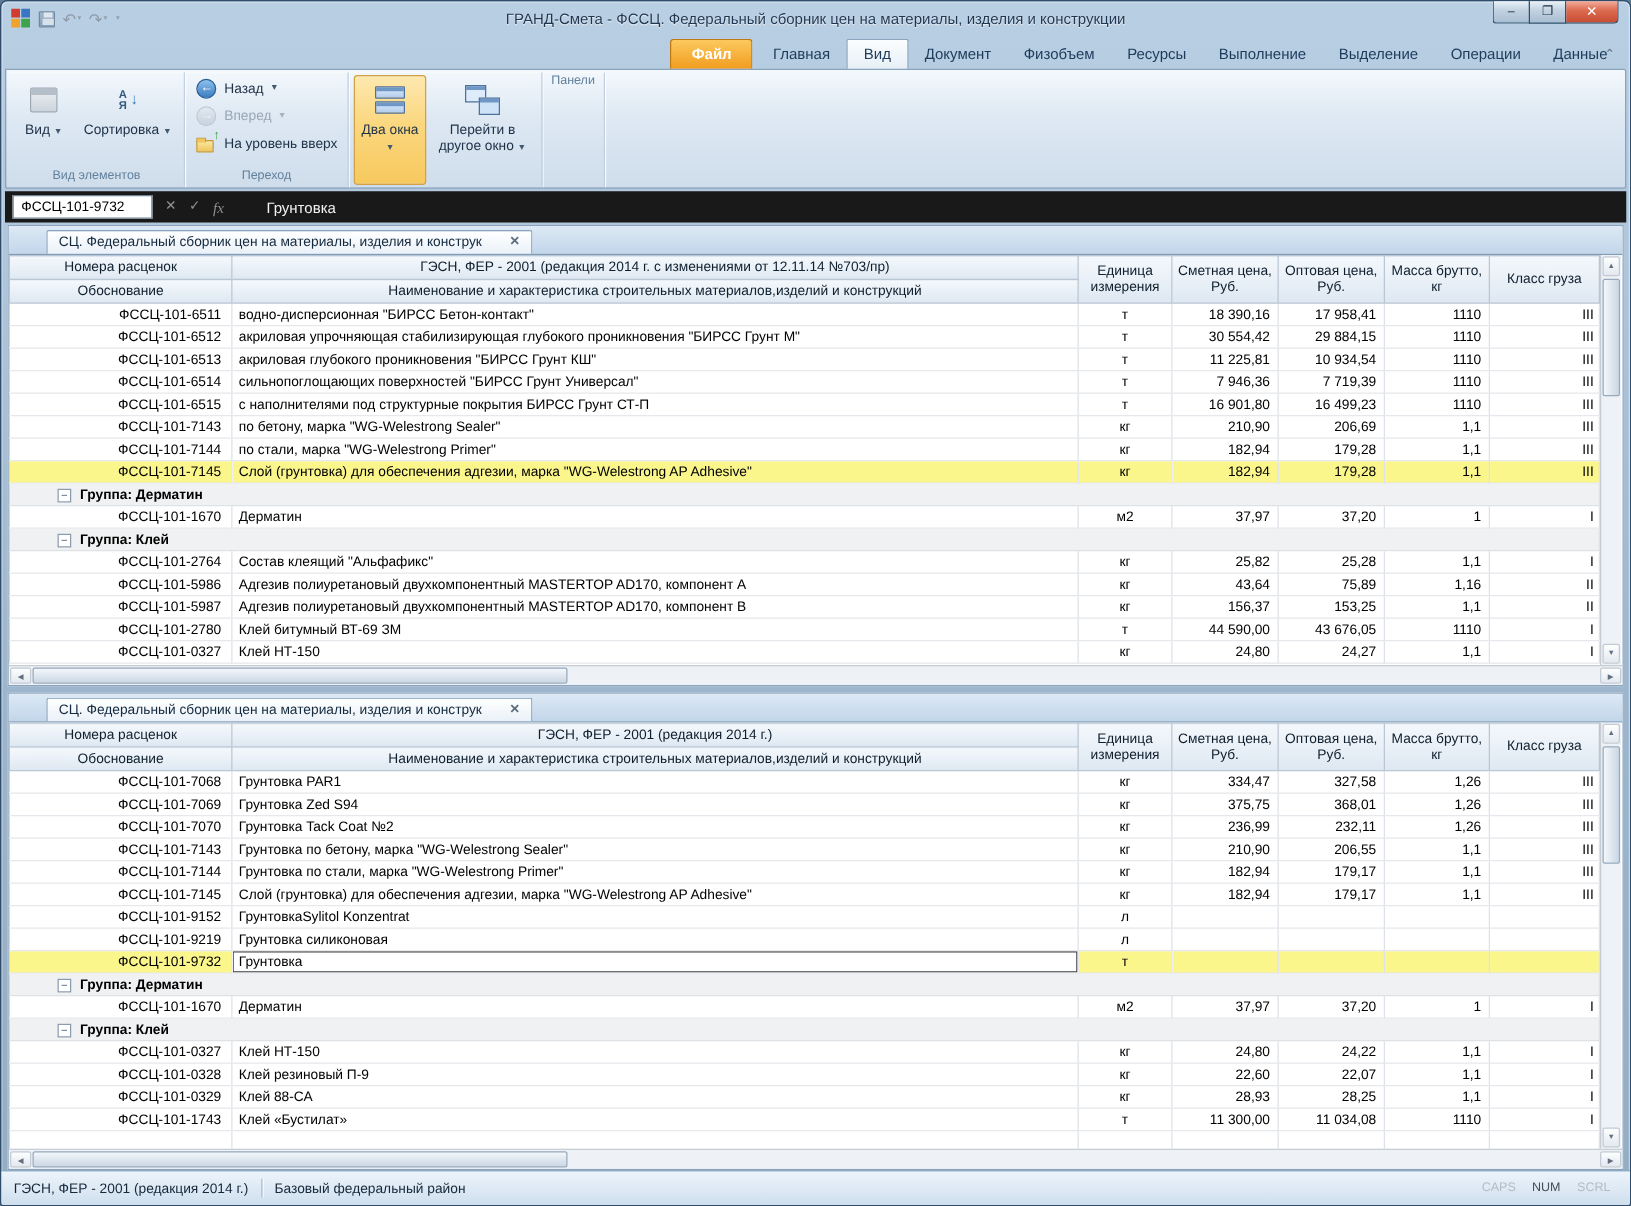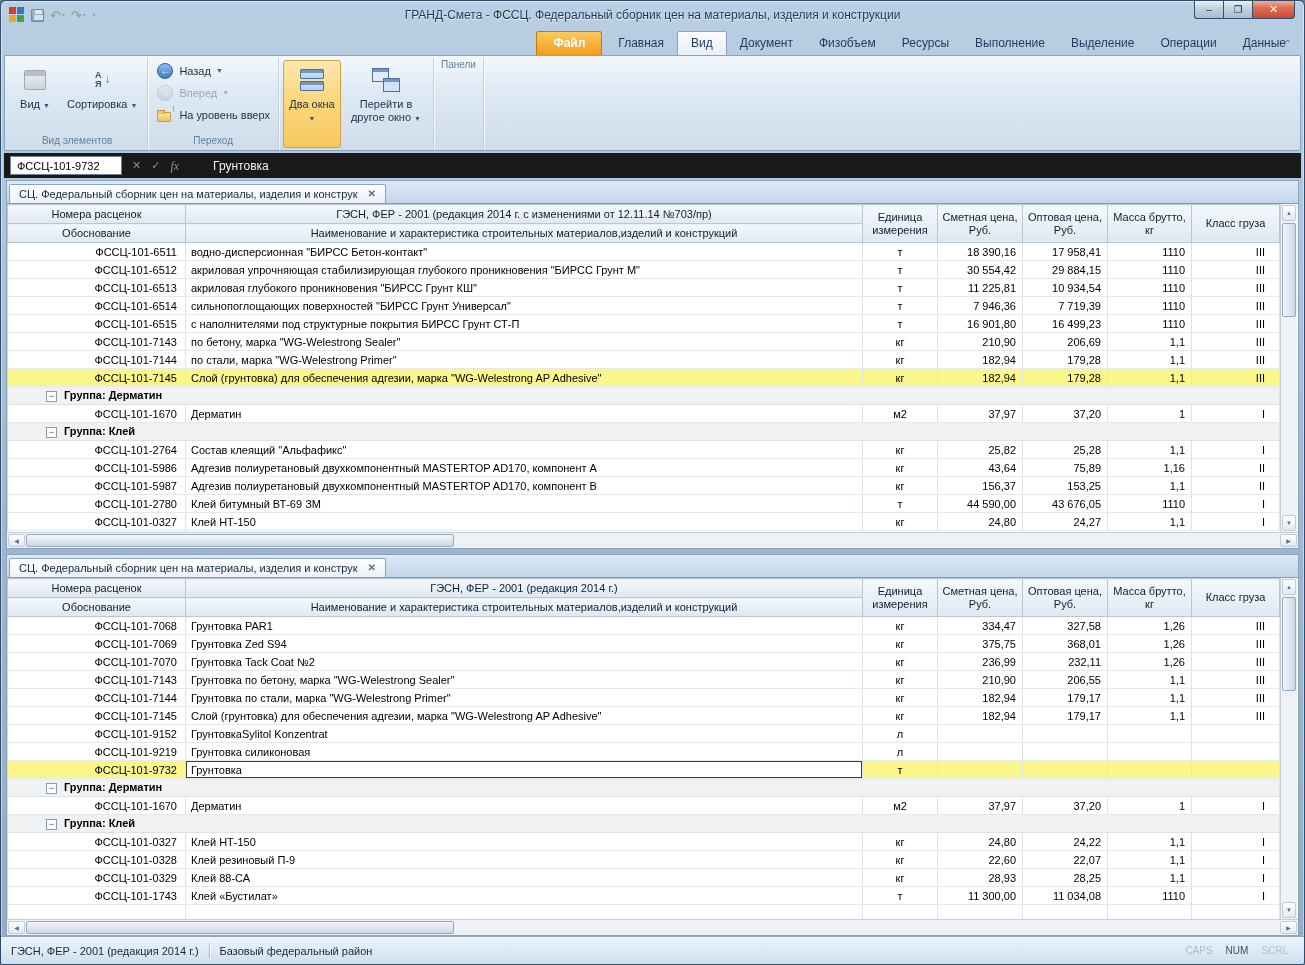--- a/index.html
+++ b/index.html
@@ -84,32 +84,32 @@
 .cellref{width:112px;height:19px;background:#fff;border:1px solid #6f8194;font-size:11px;display:flex;align-items:center;padding:0 6px;color:#000;}
 .fbtn{color:#8f8f8f;font-size:11px;line-height:1;}
 .fx{font-style:italic;font-family:"Liberation Serif",serif;font-size:12px;}
 .fval{color:#f2f2f2;font-size:12px;margin-left:24px;}
 
 .content{flex:1;display:flex;flex-direction:column;padding:0 5px;overflow:hidden;gap:5px;}
 .panel{display:flex;flex-direction:column;background:#fff;overflow:hidden;border:1px solid #8ba3bc;}
 .panel-top{flex:0 0 369px;}
 .panel-bottom{flex:1;}
 .doctabs{height:23px;background:linear-gradient(#dde9f5,#c2d6ea);border-bottom:1px solid #7f9db9;display:flex;align-items:flex-end;padding:2px 2px 0;flex:0 0 auto;}
-.doctab{display:flex;align-items:center;gap:10px;background:linear-gradient(#ffffff,#eaf1f9);border:1px solid #8ba3bc;border-bottom:none;border-radius:2px 2px 0 0;padding:3px 9px;font-size:11px;color:#142a3f;max-width:430px;white-space:nowrap;overflow:hidden;}
+.doctab{display:flex;align-items:center;gap:22px;background:linear-gradient(#ffffff,#eaf1f9);border:1px solid #8ba3bc;border-bottom:none;border-radius:2px 2px 0 0;padding:3px 9px;font-size:11px;color:#142a3f;max-width:430px;white-space:nowrap;overflow:hidden;margin-left:28px;}
 .tabclose{color:#5c6b7a;font-size:10px;font-weight:bold;line-height:1;}
 .gridwrap{flex:1;display:flex;overflow:hidden;}
 table.grid{table-layout:fixed;width:1272px;border-collapse:collapse;flex:0 0 auto;align-self:flex-start;border-left:1px solid #cfd6dd;}
 col.c-code{width:178px;} col.c-name{width:677px;} col.c-unit{width:75px;} col.c-p{width:85px;} col.c-mass{width:84px;} col.c-cls{width:88px;}
 th.hc{background:linear-gradient(#f4f8fc,#dee8f2);border:1px solid #b9c6d4;font-size:11px;font-weight:normal;color:#0f1f2e;text-align:center;vertical-align:middle;padding:1px 3px;height:19px;line-height:1.15;}
 td{border-right:1px solid #dde2e8;border-bottom:1px solid #e5e8ec;font-size:11px;height:18px;padding:0 5px;white-space:nowrap;overflow:hidden;color:#000;background:#fff;}
 td.code{text-align:right;padding-right:8px;}
 td.name{text-align:left;}
 td.unit{text-align:center;}
 td.num{text-align:right;padding-right:6px;}
-td.cls{text-align:right;padding-right:14px;}
+td.cls{text-align:right;padding-right:4px;}
 tr.hl td{background:#fbf68b;}
 tr.hl td.cell-cursor{background:#fff;box-shadow:inset 0 0 0 1px #3f3f3f;}
 tr.group-row td{background:#f0f1f2;border-bottom:1px solid #dfe2e5;font-weight:bold;padding-left:38px;}
 .expander{display:inline-flex;width:11px;height:11px;border:1px solid #8b9bb0;background:#fff;align-items:center;justify-content:center;font-size:9px;font-weight:normal;line-height:1;margin-right:7px;color:#44566b;}
 
 .vscroll{width:17px;background:#eef1f5;border-left:1px solid #c7cdd4;display:flex;flex-direction:column;flex:0 0 auto;}
 .varrow{height:16px;margin:1px;display:flex;align-items:center;justify-content:center;font-size:6px;color:#607082;background:linear-gradient(#fdfefe,#e3e9ef);border:1px solid #c3cbd5;border-radius:2px;}
 .vtrack{flex:1;position:relative;margin:0 1px;}
 .vthumb{position:absolute;top:1px;left:0;right:0;height:94px;background:linear-gradient(90deg,#f3f7fb,#cbd7e4);border:1px solid #96a9bd;border-radius:2px;}
 .hscroll{height:16px;background:#eef1f5;border-top:1px solid #c7cdd4;display:flex;align-items:center;flex:0 0 auto;}

